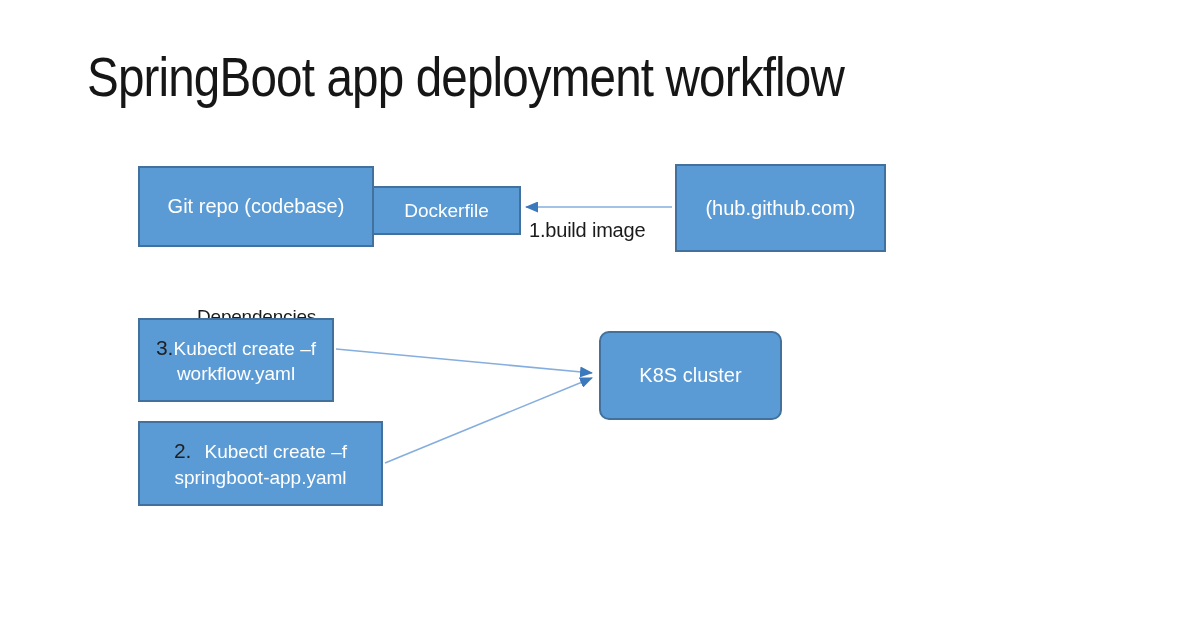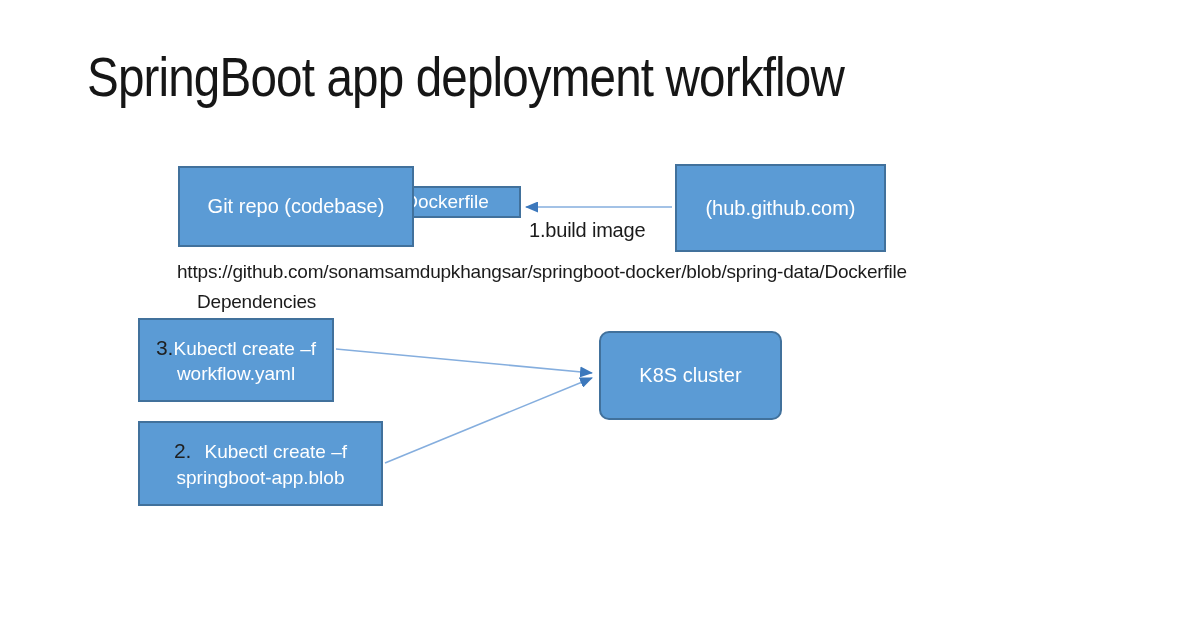--- a/index.html
+++ b/index.html
@@ -33,37 +33,37 @@
   .node{
     position:absolute;
     background:var(--box-fill);
     border:2px solid var(--box-border);
     color:var(--text-light);
     display:flex;flex-direction:column;
     align-items:center;justify-content:center;
     text-align:center;
     font-size:20px;line-height:1.32;
   }
-  .node-gitrepo{left:138px;top:166px;width:236px;height:81px;z-index:3;margin-left:40px;}
-  .node-dockerfile{left:372px;top:186px;width:149px;height:32px;z-index:2;font-size:19px;text-align:center;}
+  .node-gitrepo{left:138px;top:166px;width:236px;height:81px;z-index:3;}
+  .node-dockerfile{left:372px;top:186px;width:149px;height:49px;z-index:2;font-size:19px;text-align:center;}
   .node-registry{left:675px;top:164px;width:211px;height:88px;z-index:2;}
   .node-step3{left:138px;top:318px;width:196px;height:84px;z-index:2;font-size:19px;}
   .node-step2{left:138px;top:421px;width:245px;height:85px;z-index:2;font-size:19px;}
   .node-k8s{left:599px;top:331px;width:183px;height:89px;z-index:2;border-radius:10px;}
   .step-line1{display:flex;align-items:baseline;justify-content:center;white-space:nowrap;}
   .step-number{color:#1f1f1f;font-size:21px;}
   .step-number.gap{margin-right:13px;}
   .plain-label{
     position:absolute;color:var(--text-dark);
     font-size:19px;white-space:nowrap;letter-spacing:-.2px;
     z-index:2;
   }
   .label-build{left:529px;top:219px;font-size:20px;text-align:center;}
   .label-url{left:177px;top:261px;}
-  .label-deps{left:197px;top:291px;}
+  .label-deps{left:197px;top:306px;}
 </style>
 </head>
 <body>
 
 <div class="canvas">
 
   <div class="title">SpringBoot app deployment workflow</div>
 
   <svg class="arrow-layer" width="1200" height="630" viewBox="0 0 1200 630">
     <defs>
@@ -83,37 +83,36 @@
   <div class="node node-dockerfile">
     <span>Dockerfile</span>
   </div>
 
   <div class="node node-registry">
     <span>(hub.github.com)</span>
   </div>
 
   <div class="plain-label label-build">1.build image</div>
 
-  <div class="plain-label label-url">https://github.com/sonamsamdupkhangsar/springboot-docker/blob/spring-data/Dockerfile</div>
 
   <div class="plain-label label-deps">Dependencies</div>
 
   <div class="node node-step3">
     <div class="step-line1">
       <span class="step-number">3.</span>
       <span>Kubectl create –f</span>
     </div>
     <div>workflow.yaml</div>
   </div>
 
   <div class="node node-k8s">
     <span>K8S cluster</span>
   </div>
 
   <div class="node node-step2">
     <div class="step-line1">
       <span class="step-number gap">2.</span>
       <span>Kubectl create –f</span>
     </div>
-    <div>springboot-app.blob</div>
+    <div>springboot-app.yaml</div>
   </div>
 
 </div>
 
 </body></html>

